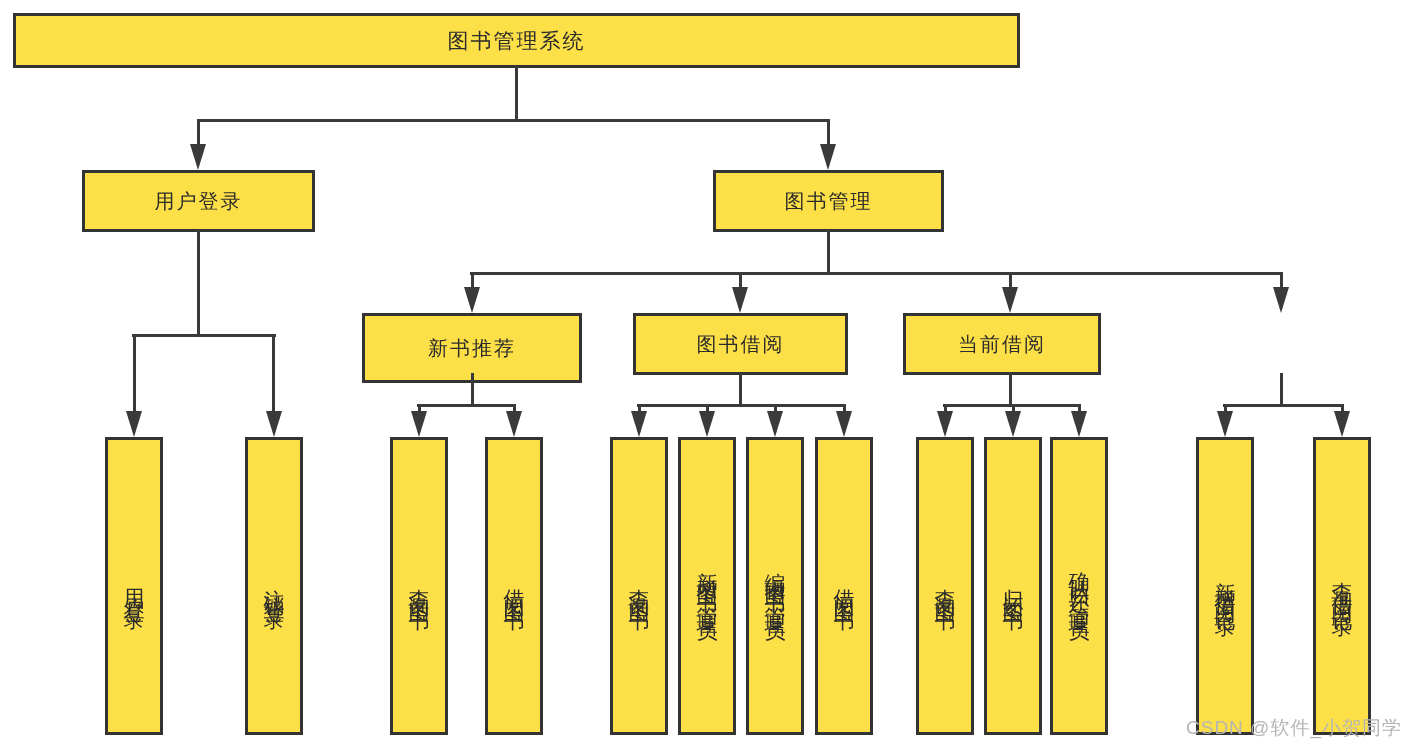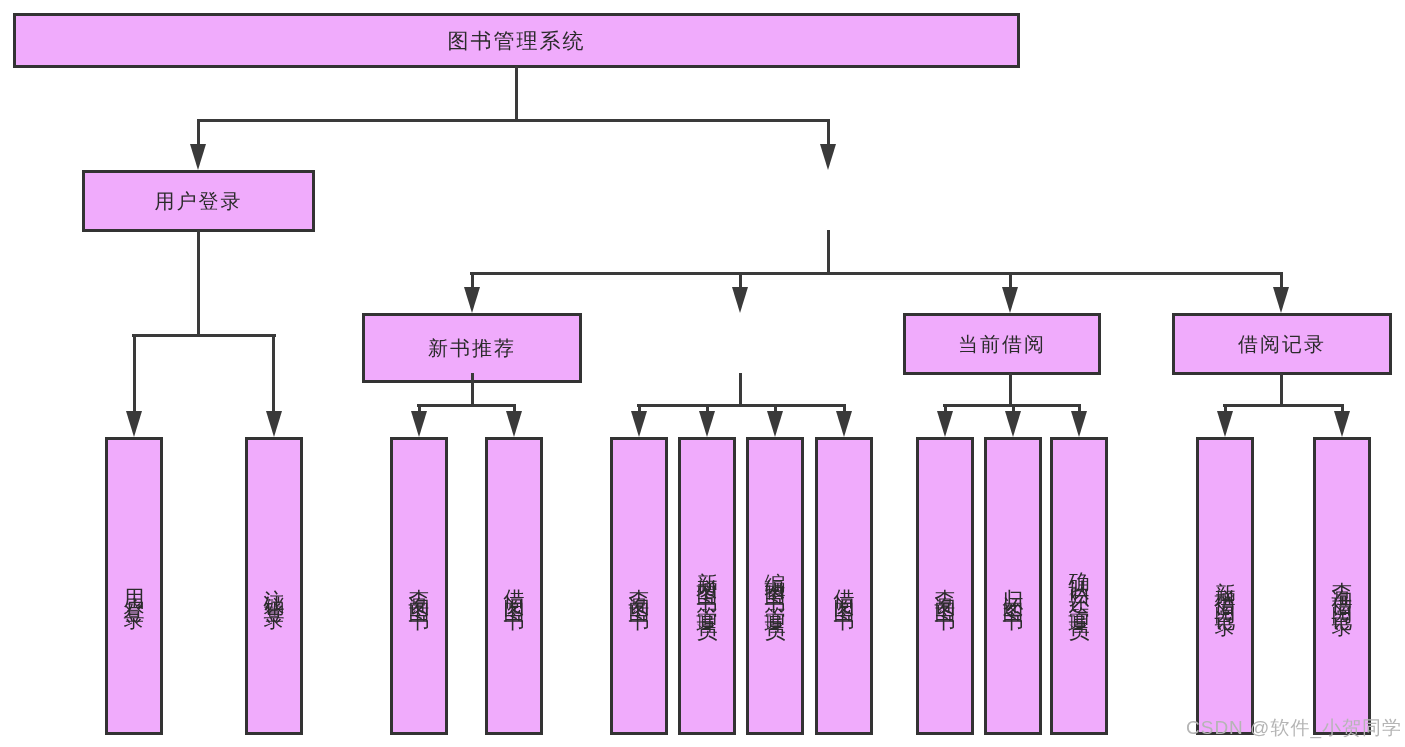--- a/index.html
+++ b/index.html
@@ -2,21 +2,21 @@
 <html><head>
 <meta charset="utf-8">
 <style>
   html,body { margin:0; padding:0; background:#ffffff; }
   .canvas {
     position:relative; width:1405px; height:747px; background:#ffffff;
     font-family:"Liberation Sans", sans-serif; overflow:hidden;
   }
   .box {
     position:absolute; box-sizing:border-box;
-    border:3px solid #333333; background:#f0abfc;
+    border:3px solid #333333; background:#fde047;
     display:flex; align-items:center; justify-content:center;
     color:#2b2b2b;
   }
   .hbox { font-size:20px; letter-spacing:2px; }
   .root-box { font-size:21px; }
   .vbox span {
     writing-mode:vertical-rl; text-orientation:mixed;
     font-size:21px; letter-spacing:7px; line-height:1.15;
     white-space:nowrap;
   }
@@ -37,29 +37,32 @@
 
 <div class="canvas" id="canvas">
 
   <div class="box hbox root-box" style="left:13px; top:13px; width:1007px; height:55px;">
     <span>图书管理系统</span>
   </div>
 
   <div class="box hbox" style="left:82px; top:170px; width:233px; height:62px;">
     <span>用户登录</span>
   </div>
+  <div class="box hbox" style="left:713px; top:170px; width:231px; height:62px;">
+    <span>图书管理</span>
+  </div>
 
   <div class="box hbox" style="left:362px; top:313px; width:220px; height:70px;">
     <span>新书推荐</span>
   </div>
+  <div class="box hbox" style="left:633px; top:313px; width:215px; height:62px;">
+    <span>图书借阅</span>
+  </div>
   <div class="box hbox" style="left:903px; top:313px; width:198px; height:62px;">
     <span>当前借阅</span>
-  </div>
-  <div class="box hbox" style="left:1172px; top:313px; width:220px; height:62px;">
-    <span>借阅记录</span>
   </div>
 
   <div class="box vbox" style="left:105px; top:437px; width:58px; height:298px;">
     <span>用户登录</span>
   </div>
   <div class="box vbox" style="left:245px; top:437px; width:58px; height:298px;">
     <span>注销登录</span>
   </div>
 
   <div class="box vbox" style="left:390px; top:437px; width:58px; height:298px;">

